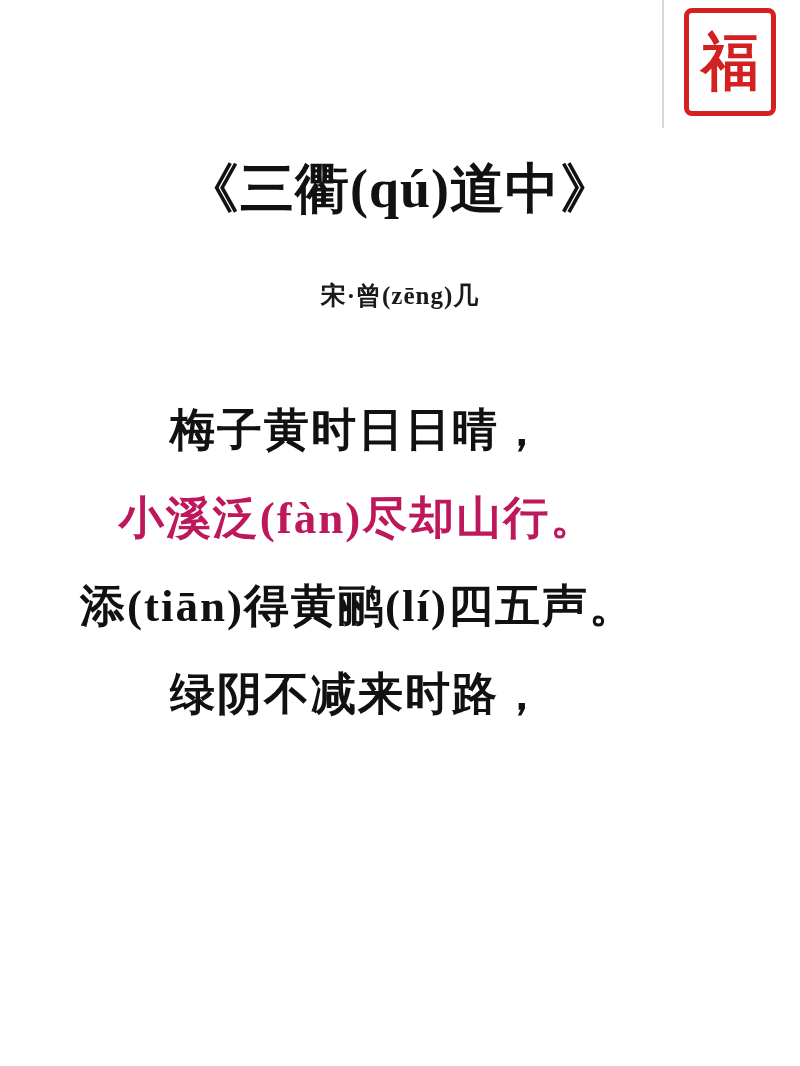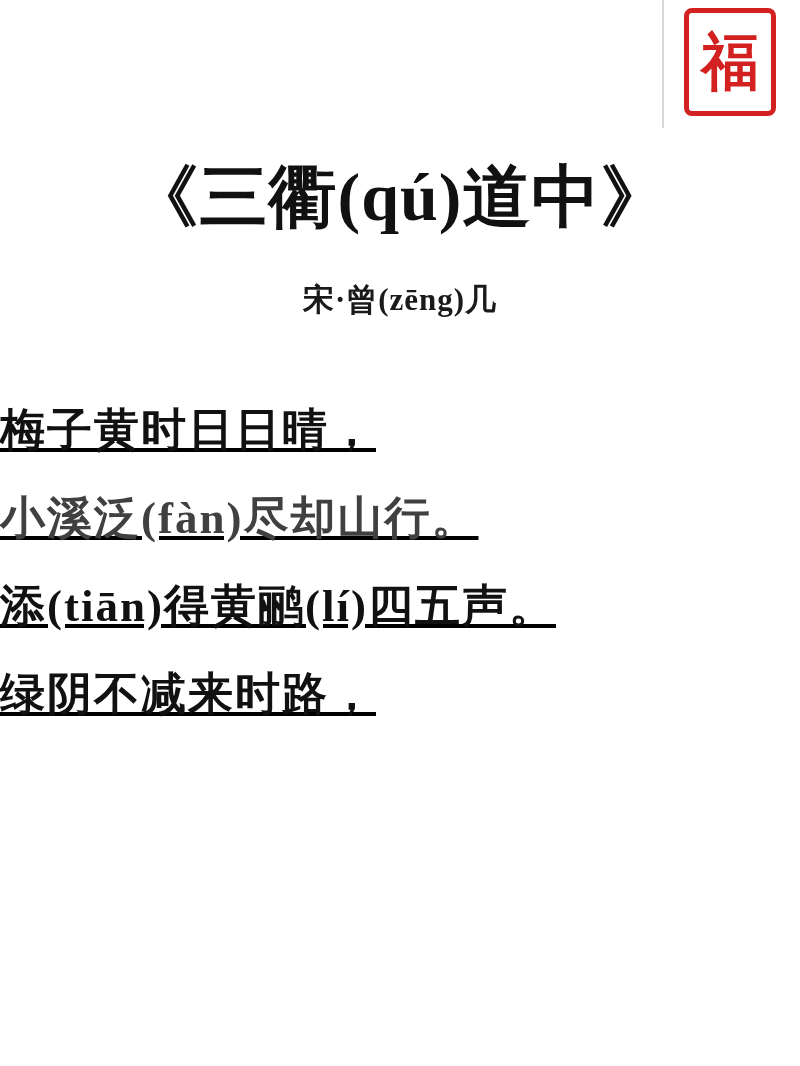--- a/index.html
+++ b/index.html
@@ -62,51 +62,50 @@
     letter-spacing: 0;
   }
 
   
   .title {
     position: absolute;
     top: 158px;
     left: 0;
     width: 800px;
     text-align: center;
-    font-size: 68px;
+    font-size: 54px;
     line-height: 1.15;
     color: #111111;
     font-weight: 700;
     letter-spacing: 1px;
     white-space: nowrap;
   }
 
   
   .author {
     position: absolute;
     top: 280px;
     left: 0;
     width: 800px;
     text-align: center;
-    font-size: 31px;
+    font-size: 25px;
     line-height: 1.3;
     color: #1a1a1a;
     font-weight: 600;
     letter-spacing: 1px;
     white-space: nowrap;
   }
 
   
   .poem {
     position: absolute;
     top: 386px;
     left: 0;
     width: 716px;
-    text-align: left;
-    text-decoration: underline;
+    text-align: center;
   }
   .poem-line {
     font-size: 45px;
     line-height: 88px;
     color: #111111;
     font-weight: 700;
     letter-spacing: 2px;
     white-space: nowrap;
   }
   .poem-line.accent {
@@ -124,18 +123,18 @@
       <span class="seal-glyph" style="color: rgb(211, 32, 32);">福</span>
     </div>
   </div>
 
   <div class="title">《三衢(qú)道中》</div>
 
   <div class="author">宋·曾(zēng)几</div>
 
   <div class="poem">
     <div class="poem-line" style="color: rgb(17, 17, 17);">梅子黄时日日晴，</div>
-    <div class="poem-line accent" style="color: #404040;">小溪泛(fàn)尽却山行。</div>
+    <div class="poem-line accent" style="color: #be185d;">小溪泛(fàn)尽却山行。</div>
     <div class="poem-line" style="color: rgb(17, 17, 17);">添(tiān)得黄鹂(lí)四五声。</div>
     <div class="poem-line" style="color: rgb(17, 17, 17);">绿阴不减来时路，</div>
   </div>
 
 </div>
 
 </body></html>

